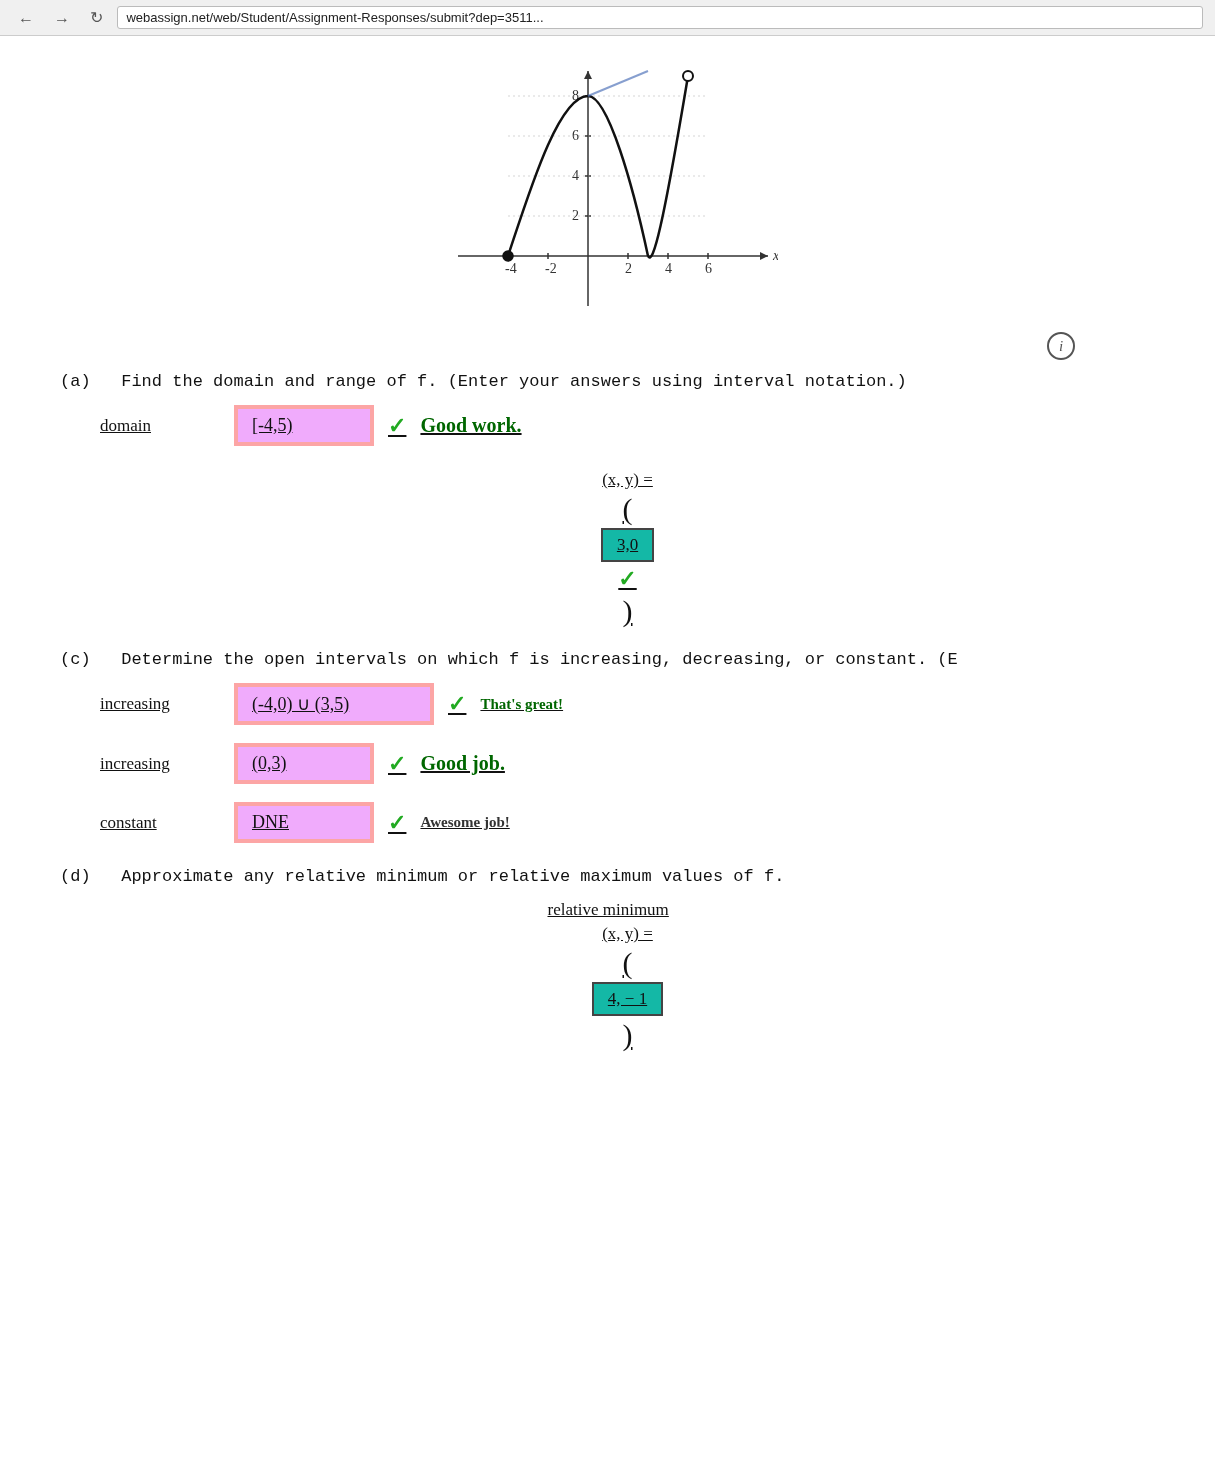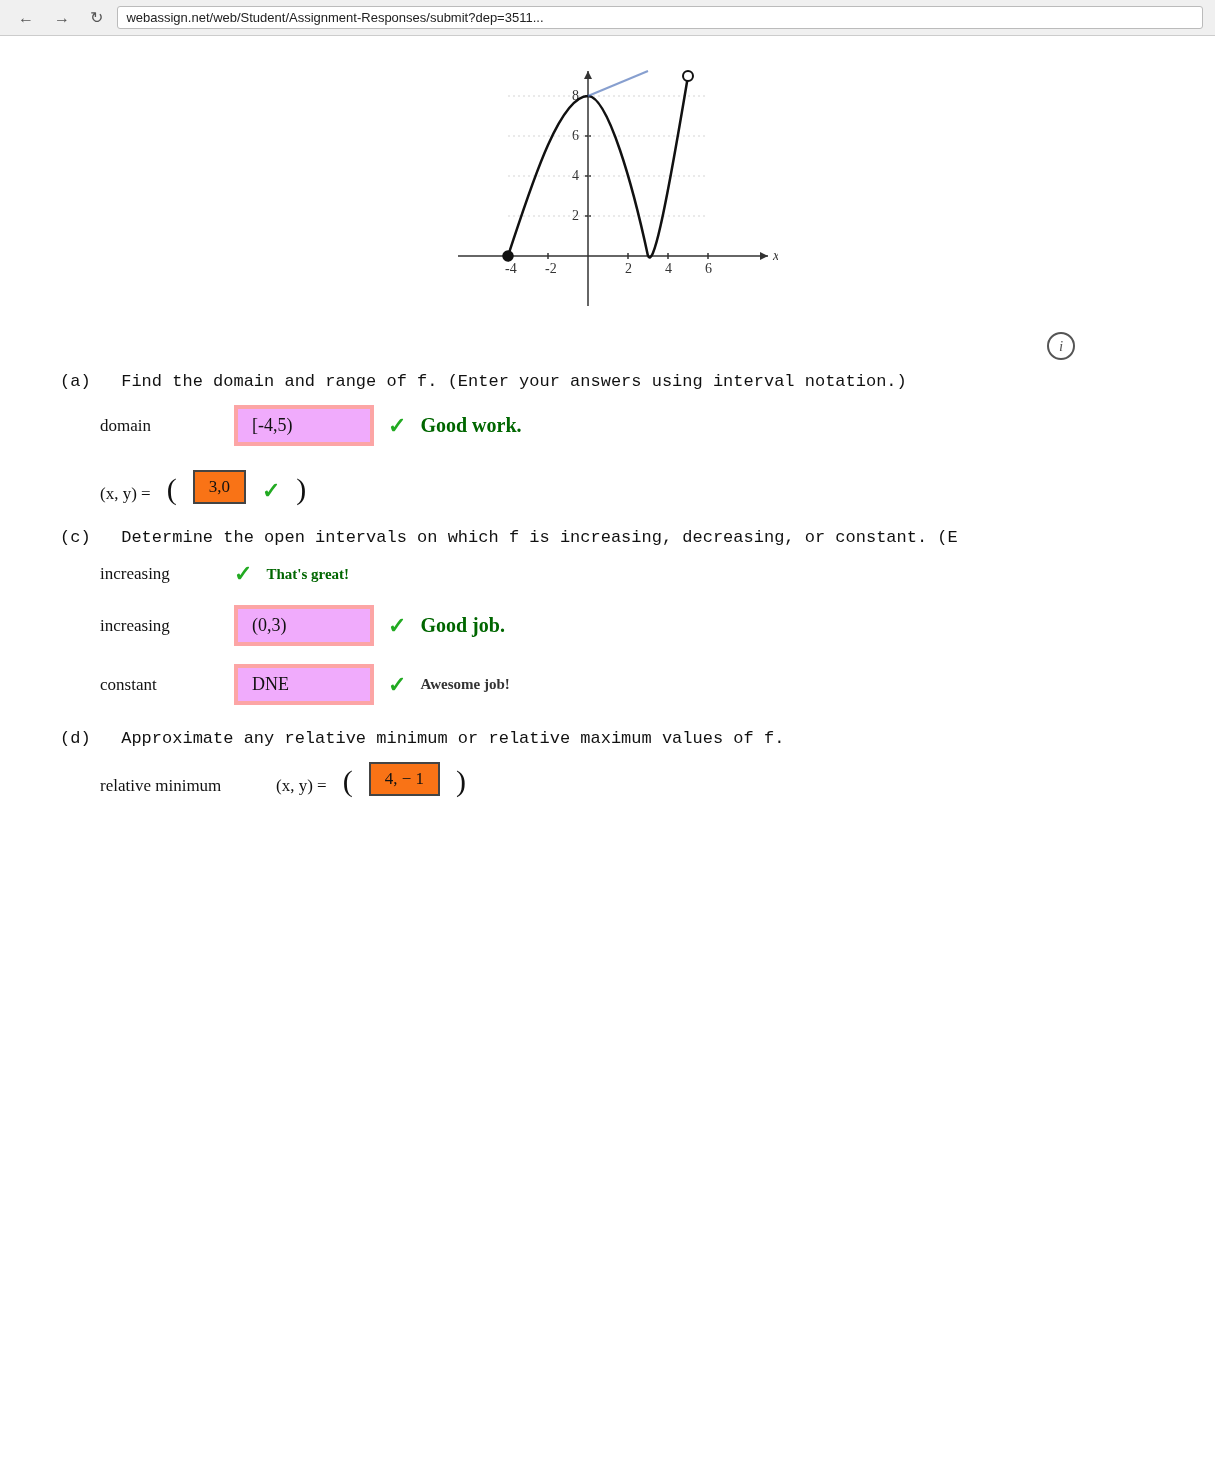--- a/index.html
+++ b/index.html
@@ -136,31 +136,33 @@
     .paren-large {
       font-size: 30px;
       line-height: 1;
       color: #111;
       vertical-align: middle;
     }
     .inline-box {
       border: 2px solid #444;
       padding: 5px 14px;
       font-size: 17px;
-      background: #f97316;
+      background: #14b8a6;
       display: inline-block;
       vertical-align: middle;
     }
     .row-with-paren {
       display: flex;
-      align-items: flex-end;
-      gap: 16px;
+      align-items: center;
+      gap: 4px;
+      flex-direction: column;
     }
     .section-indent {
       margin-left: 40px;
+      text-decoration: underline;
     }
   </style>
 </head>
 <body>
 
 <div class="browser-bar">
   <button class="nav-btn">←</button>
   <button class="nav-btn">→</button>
   <button class="nav-btn">↻</button>
   <div class="url-bar">webassign.net/web/Student/Assignment-Responses/submit?dep=3511...</div>
@@ -262,20 +264,21 @@
 
   <div class="question-section">
     <div class="question-label">
       <span>(c)</span>&nbsp;&nbsp;
       <span>Determine the open intervals on which f is increasing, decreasing, or constant. (E</span>
     </div>
     <div class="section-indent">
 
       <div class="answer-row">
         <span class="answer-label">increasing</span>
+        <div class="answer-box wide">(-4,0) ∪ (3,5)</div>
         <span class="check-green">✓</span>
         <span class="feedback-great">That's great!</span>
       </div>
 
       <div class="answer-row">
         <span class="answer-label">increasing</span>
         <div class="answer-box">(0,3)</div>
         <span class="check-green">✓</span>
         <span class="feedback-good">Good job.</span>
       </div>

